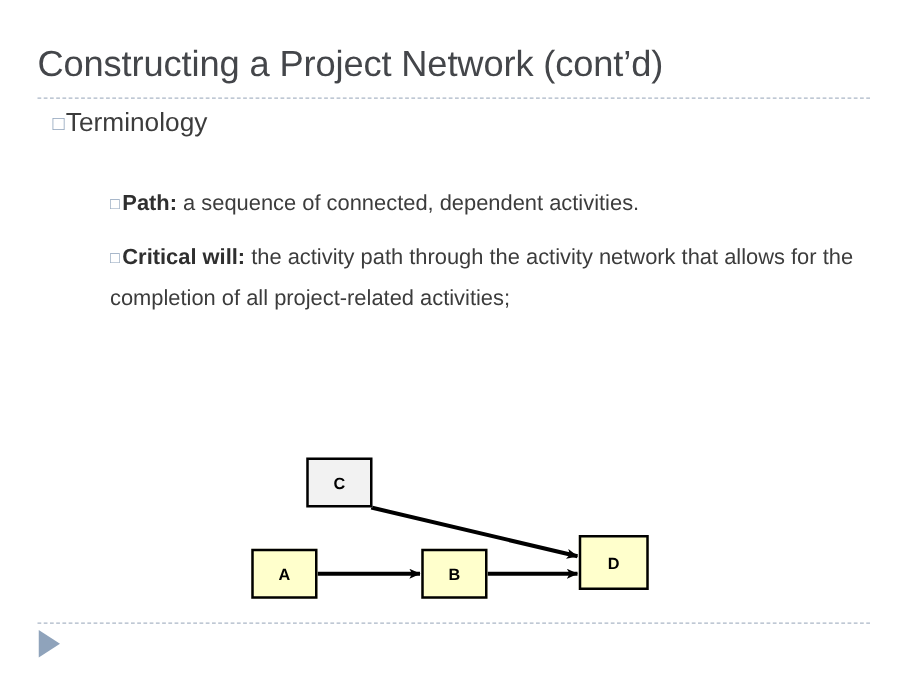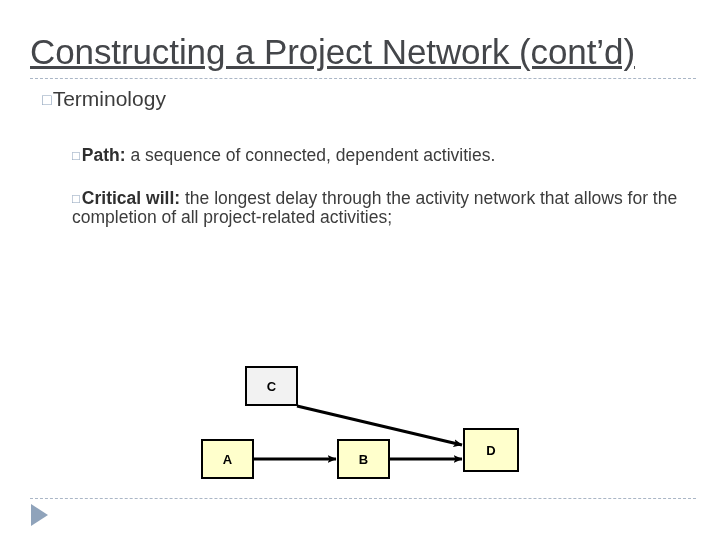--- a/index.html
+++ b/index.html
@@ -16,27 +16,26 @@
     font-family: "Liberation Sans", sans-serif;
     -webkit-font-smoothing: antialiased;
   }
 
   
   .slide-title {
     position: absolute;
     left: 30px;
     top: 36px;
     width: 660px;
-    font-size: 35px;
+    font-size: 29px;
     line-height: 32px;
     color: #44464a;
     font-weight: normal;
     letter-spacing: -0.1px;
     white-space: nowrap;
-    text-decoration: underline;
   }
 
   
   .divider-top {
     position: absolute;
     left: 30px;
     top: 78px;
     width: 666px;
     height: 0;
     border-top: 1px dashed #aab6c6;
@@ -62,23 +61,23 @@
   }
   .bullet-l1 .sq {
     color: #8fa3bb;
     font-size: 16px;
     vertical-align: 1px;
     margin-right: 1px;
   }
 
   .bullet-l2 {
     position: absolute;
-    left: 72px;
+    left: 88px;
     font-size: 17.5px;
-    line-height: 19px;
+    line-height: 33px;
     color: #3c3c3c;
     width: 620px;
   }
   .bullet-l2 .sq {
     color: #8fa3bb;
     font-size: 13px;
     vertical-align: 1px;
     margin-right: 2px;
   }
   .bullet-l2 .lead {
@@ -144,21 +143,21 @@
 <div class="bullet-l1">
   <span class="sq">□</span><span>Terminology</span>
 </div>
 
 <div class="bullet-l2 bullet-path">
   <span class="sq">□</span><span class="lead">Path:</span><span> a sequence of connected, dependent activities.</span>
 </div>
 
 <div class="bullet-l2 bullet-crit">
   <span class="body">
-    <span class="sq">□</span><span class="lead">Critical will:</span><span> the longest delay through the activity network that allows for the completion of all project-related activities;</span>
+    <span class="sq">□</span><span class="lead">Critical will:</span><span> the activity path through the activity network that allows for the completion of all project-related activities;</span>
   </span>
 </div>
 
 <div class="diagram">
 
   <svg class="edges" viewBox="0 0 720 145" width="720" height="145">
     <defs>
       <marker id="arrowhead" markerWidth="9" markerHeight="8" refX="8.5" refY="4" orient="auto" markerUnits="userSpaceOnUse">
         <path d="M0,0 L9,4 L0,8 L2.2,4 Z" fill="#000000"></path>
       </marker>

